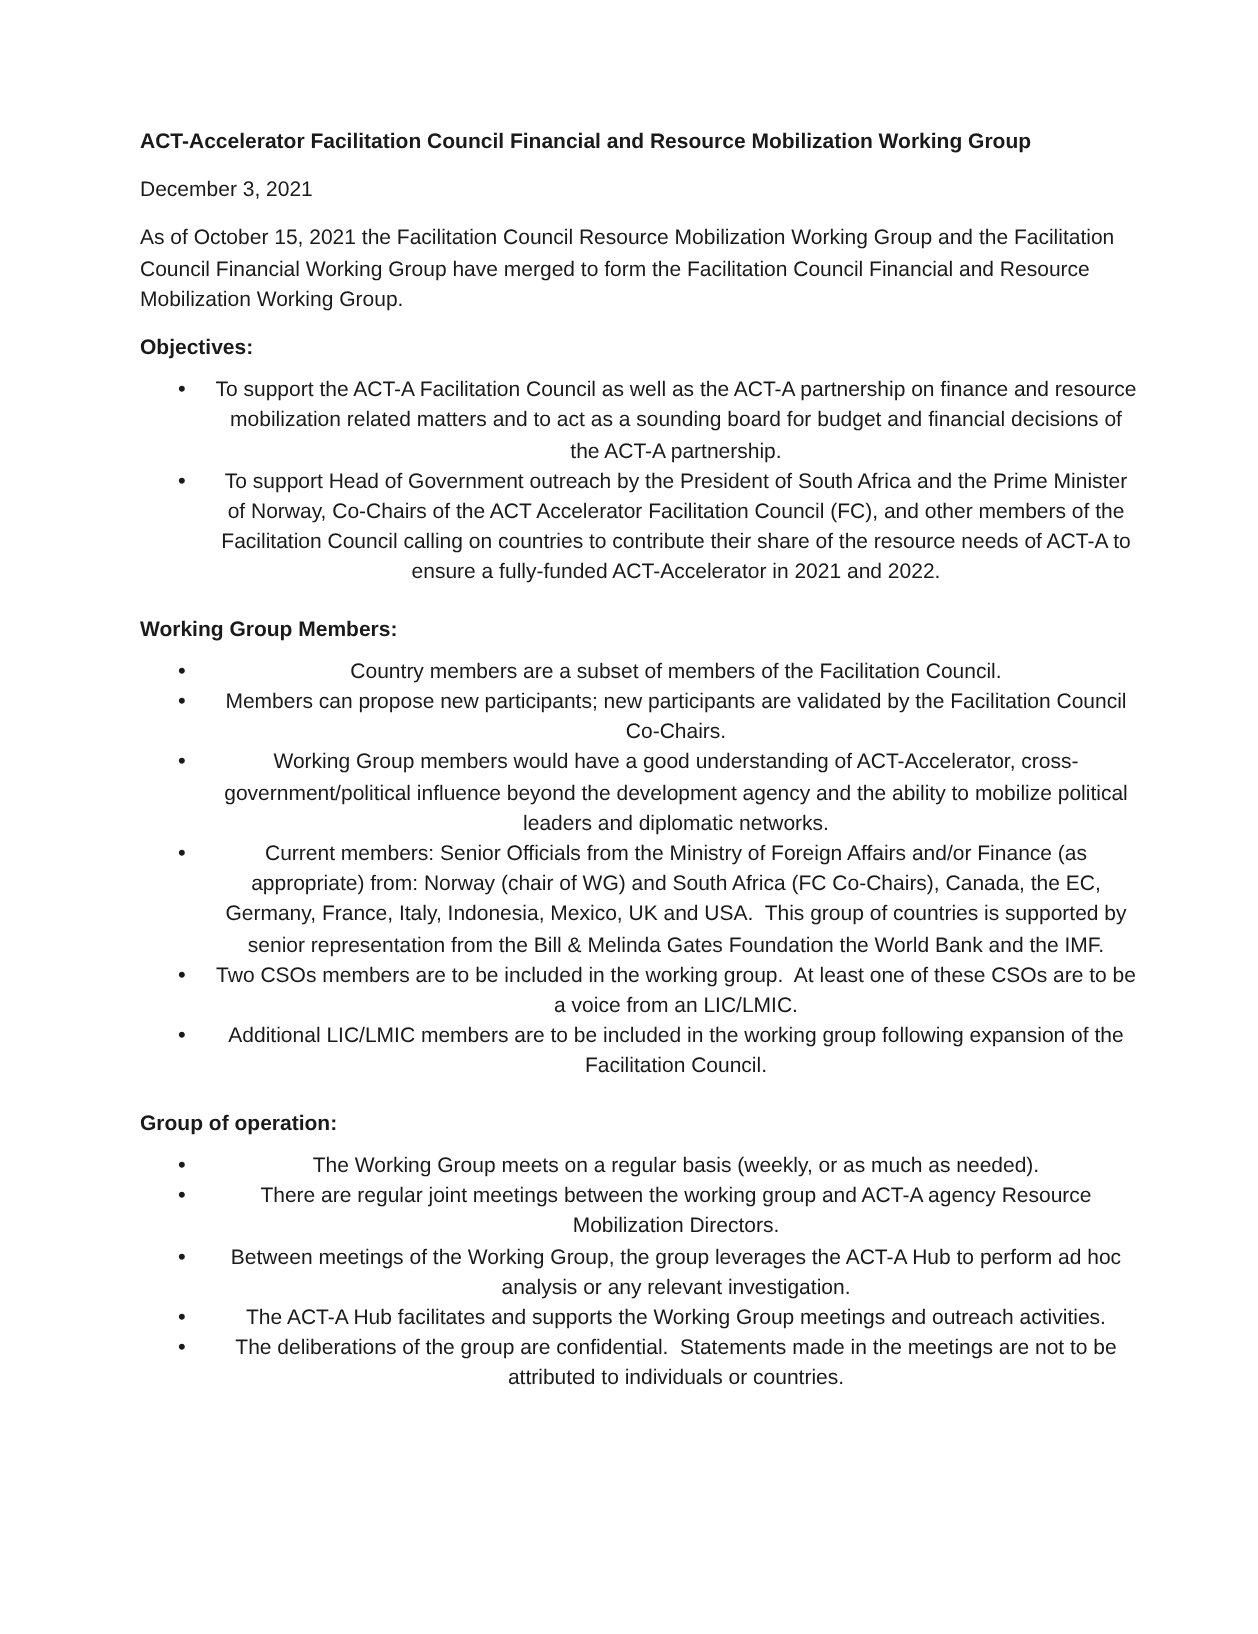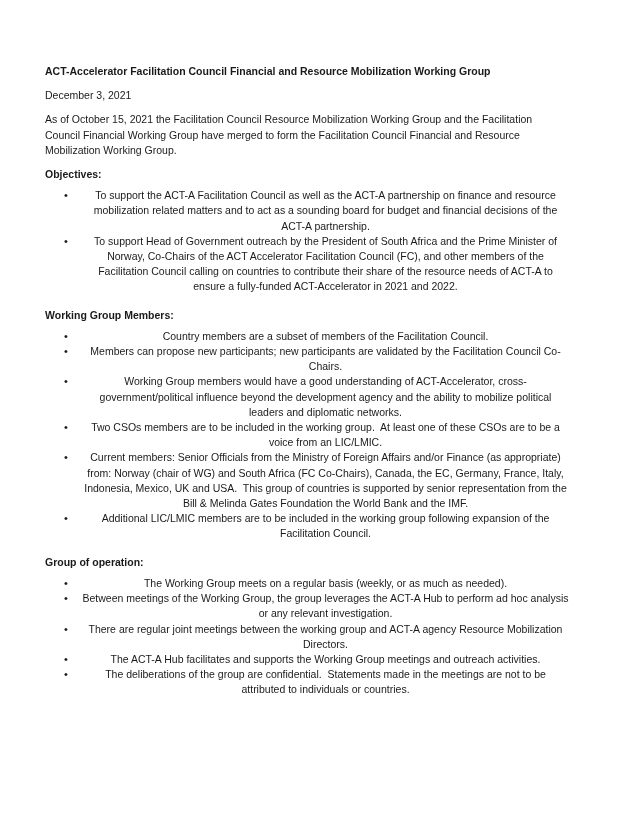--- a/index.html
+++ b/index.html
@@ -10,21 +10,21 @@
   html, body {
     width: 629px;
     height: 817px;
     background: var(--bg-color);
     overflow: hidden;
   }
   .page {
     width: 629px;
     height: 817px;
     background: var(--bg-color);
-    padding: 64px 60px 40px 45px;
+    padding: 64px 60px 40px 70px;
     font-family: "Liberation Sans", sans-serif;
     font-size: 10.5px;
     line-height: 15.2px;
     color: var(--text-color);
   }
   .doc-title {
     font-weight: bold;
     margin-bottom: 9px;
     white-space: pre-wrap;
   }
@@ -70,27 +70,27 @@
   <ul class="doc-list">
     <li>To support the ACT-A Facilitation Council as well as the ACT-A partnership on finance and resource mobilization related matters and to act as a sounding board for budget and financial decisions of the ACT-A partnership.</li>
     <li>To support Head of Government outreach by the President of South Africa and the Prime Minister of Norway, Co-Chairs of the ACT Accelerator Facilitation Council (FC), and other members of the Facilitation Council calling on countries to contribute their share of the resource needs of ACT-A to ensure a fully-funded ACT-Accelerator in 2021 and 2022.</li>
   </ul>
 
   <p class="doc-heading">Working Group Members:</p>
   <ul class="doc-list">
     <li>Country members are a subset of members of the Facilitation Council.</li>
     <li>Members can propose new participants; new participants are validated by the Facilitation Council Co-Chairs.</li>
     <li>Working Group members would have a good understanding of ACT-Accelerator, cross-government/political influence beyond the development agency and the ability to mobilize political leaders and diplomatic networks.</li>
+    <li>Current members: Senior Officials from the Ministry of Foreign Affairs and/or Finance (as appropriate) from: Norway (chair of WG) and South Africa (FC Co-Chairs), Canada, the EC, Germany, France, Italy, Indonesia, Mexico, UK and USA.  This group of countries is supported by senior representation from the Bill &amp; Melinda Gates Foundation the World Bank and the IMF.</li>
     <li>Two CSOs members are to be included in the working group.  At least one of these CSOs are to be a voice from an LIC/LMIC.</li>
-    <li>Current members: Senior Officials from the Ministry of Foreign Affairs and/or Finance (as appropriate) from: Norway (chair of WG) and South Africa (FC Co-Chairs), Canada, the EC, Germany, France, Italy, Indonesia, Mexico, UK and USA.  This group of countries is supported by senior representation from the Bill &amp; Melinda Gates Foundation the World Bank and the IMF.</li>
     <li>Additional LIC/LMIC members are to be included in the working group following expansion of the Facilitation Council.</li>
   </ul>
 
   <p class="doc-heading">Group of operation:</p>
   <ul class="doc-list">
     <li>The Working Group meets on a regular basis (weekly, or as much as needed).</li>
+    <li>There are regular joint meetings between the working group and ACT-A agency Resource Mobilization Directors.</li>
     <li>Between meetings of the Working Group, the group leverages the ACT-A Hub to perform ad hoc analysis or any relevant investigation.</li>
-    <li>There are regular joint meetings between the working group and ACT-A agency Resource Mobilization Directors.</li>
     <li>The ACT-A Hub facilitates and supports the Working Group meetings and outreach activities.</li>
     <li>The deliberations of the group are confidential.  Statements made in the meetings are not to be attributed to individuals or countries.</li>
   </ul>
 
 </div>
 
 </body></html>

